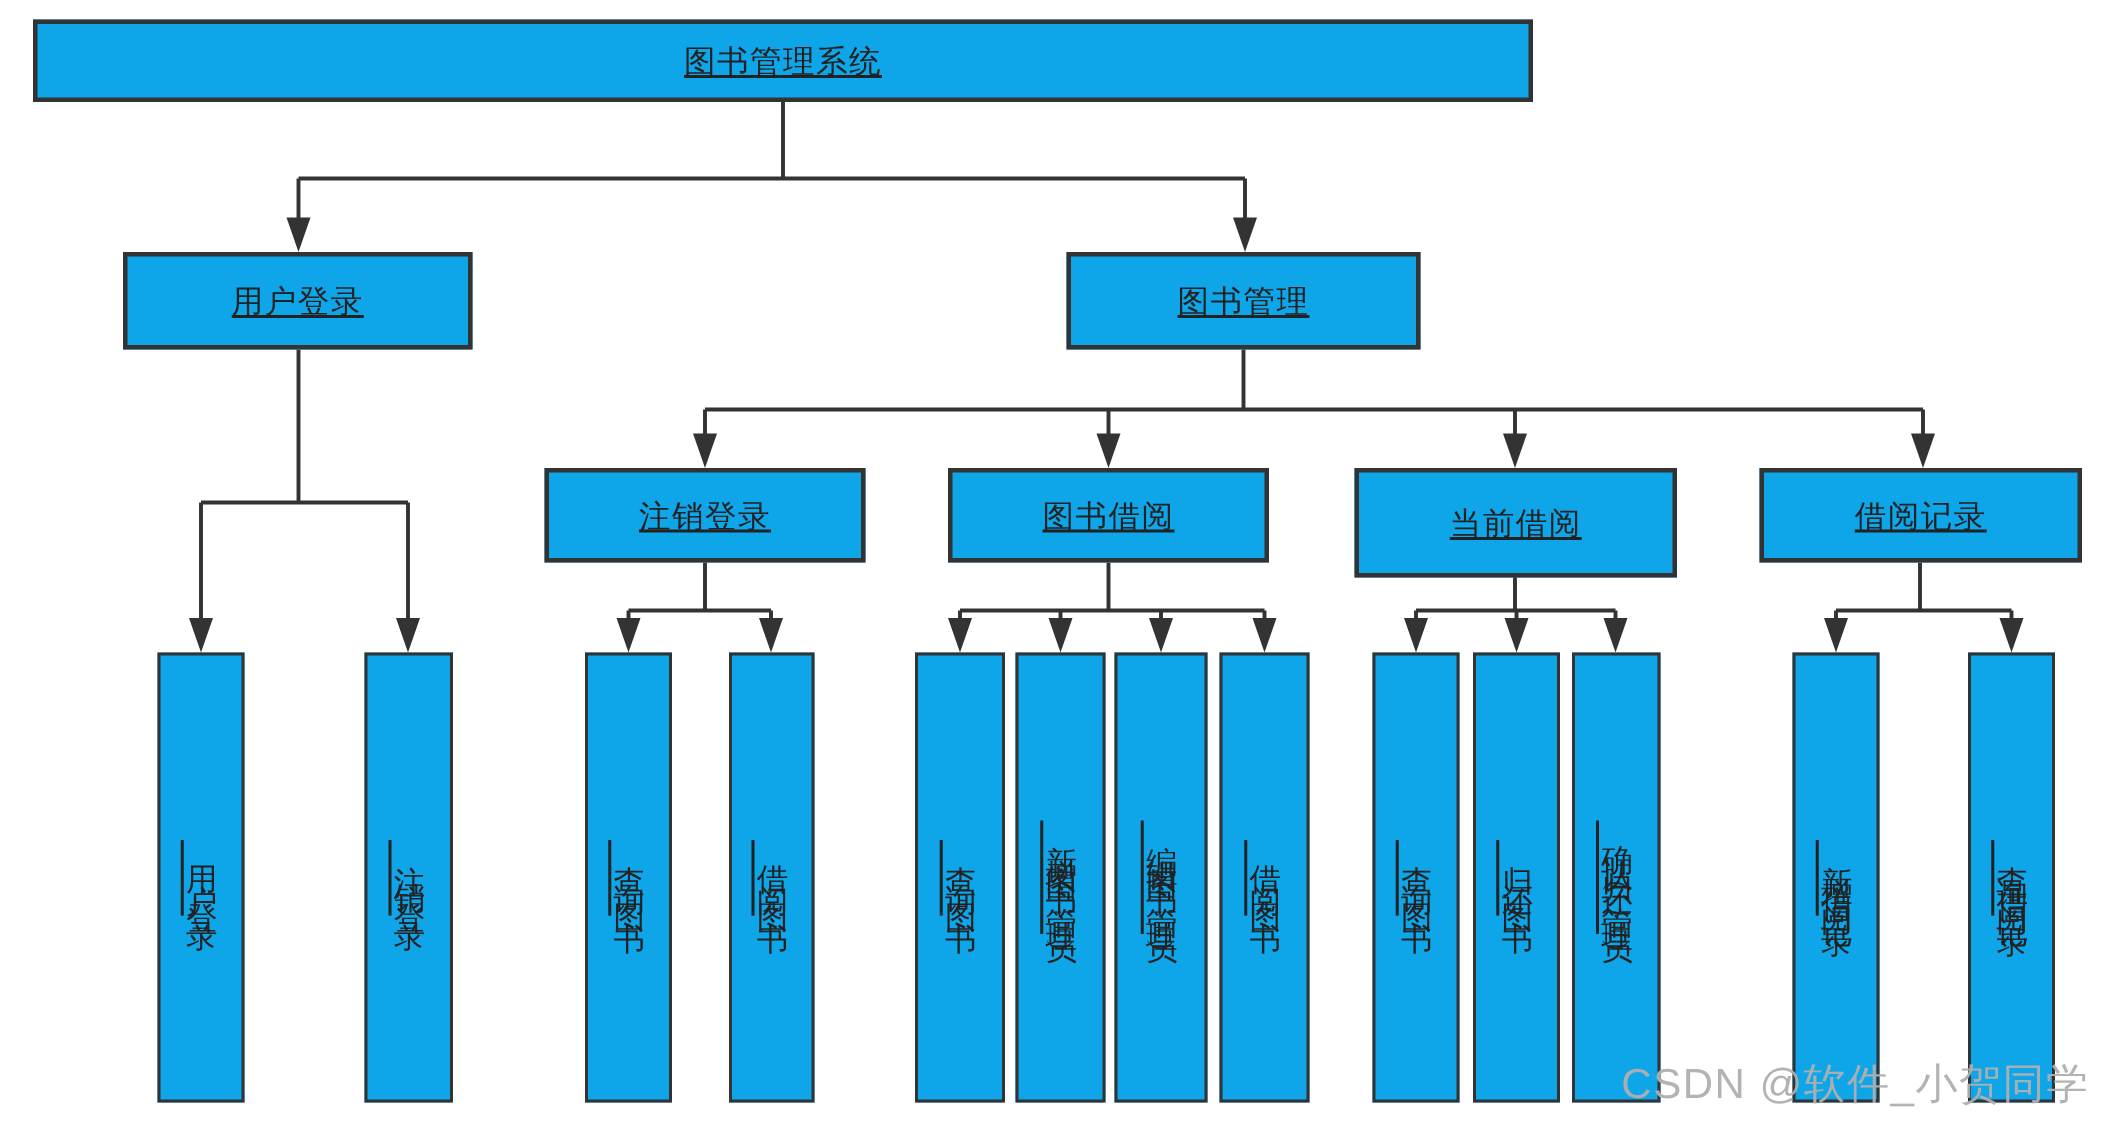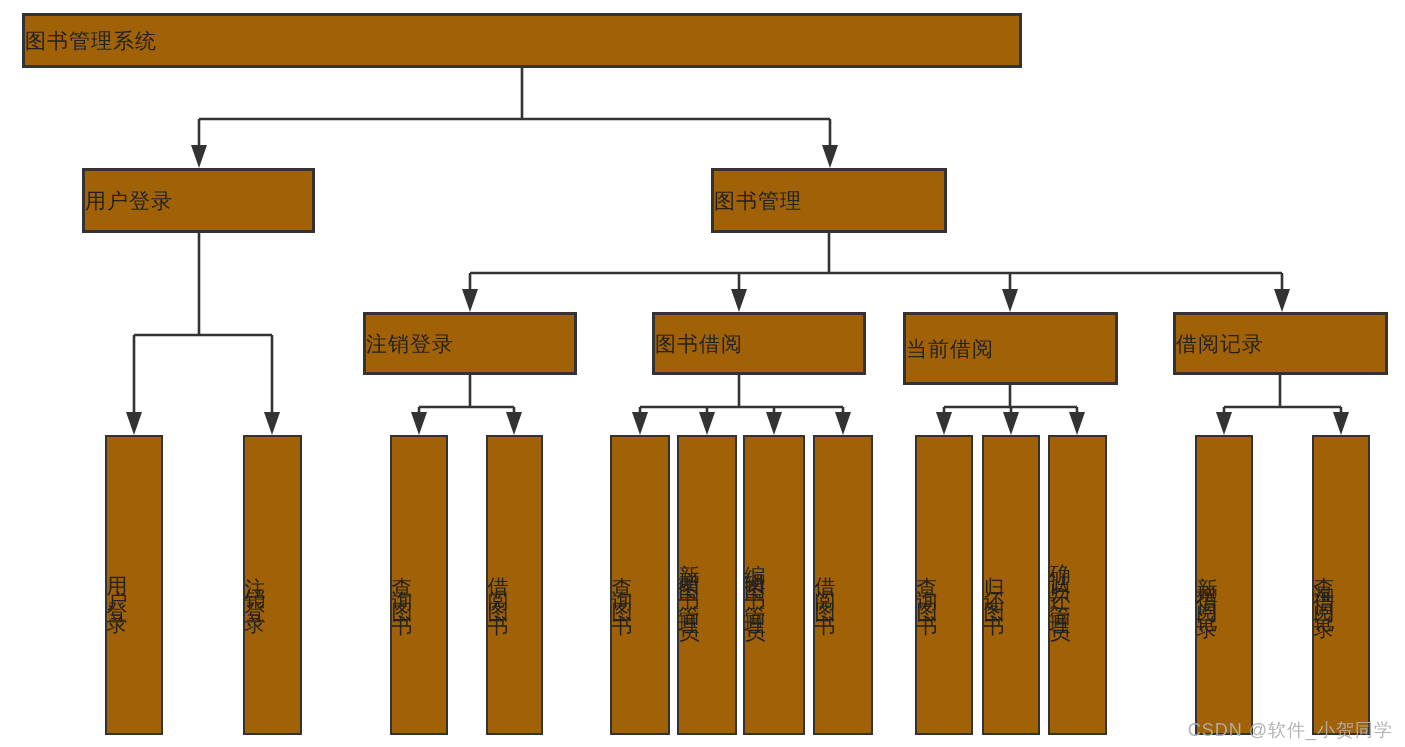--- a/index.html
+++ b/index.html
@@ -7,43 +7,44 @@
     position: relative;
     width: 1405px;
     height: 747px;
     background: #ffffff;
     font-family: "Liberation Sans", "DejaVu Sans", sans-serif;
     overflow: hidden;
   }
   #wires { position: absolute; left: 0; top: 0; width: 1405px; height: 747px; }
   .node {
     position: absolute;
-    background: #a16207;
+    background: #0ea5e9;
     border: 3px solid #333333;
     box-sizing: border-box;
     display: flex;
     align-items: center;
-    justify-content: flex-start;
+    justify-content: center;
     color: #222222;
+    text-decoration: underline;
   }
   .hbox { font-size: 21px; letter-spacing: 1px; }
   .vbox { border-width: 2.5px; }
   .vbox .vlabel {
     writing-mode: vertical-rl;
     text-orientation: mixed;
     font-size: 21px;
     line-height: 1;
     white-space: nowrap;
     color: #222222;
   }
   .watermark {
     position: absolute;
     right: 12px;
     bottom: 5px;
-    font-size: 18px;
+    font-size: 28px;
     color: rgba(175,175,175,0.95);
     letter-spacing: 1px;
     z-index: 5;
     white-space: nowrap;
   }
 </style>
 </head>
 <body>
 
 <div id="canvas">
@@ -87,21 +88,21 @@
   <div class="node hbox" style="left:82px; top:168px; width:233px; height:65px;">
     <span>用户登录</span>
   </div>
   <div class="node hbox" style="left:711px; top:168px; width:236px; height:65px;">
     <span>图书管理</span>
   </div>
 
   <div class="node hbox" style="left:363px; top:312px; width:214px; height:63px;">
     <span>注销登录</span>
   </div>
-  <div class="node hbox" style="left:632px; top:312px; width:214px; height:63px;margin-left:20px;">
+  <div class="node hbox" style="left:632px; top:312px; width:214px; height:63px;">
     <span>图书借阅</span>
   </div>
   <div class="node hbox" style="left:903px; top:312px; width:215px; height:73px;">
     <span>当前借阅</span>
   </div>
   <div class="node hbox" style="left:1173px; top:312px; width:215px; height:63px;">
     <span>借阅记录</span>
   </div>
 
   <div class="node vbox" style="left:105px; top:435px; width:58px; height:300px;">

